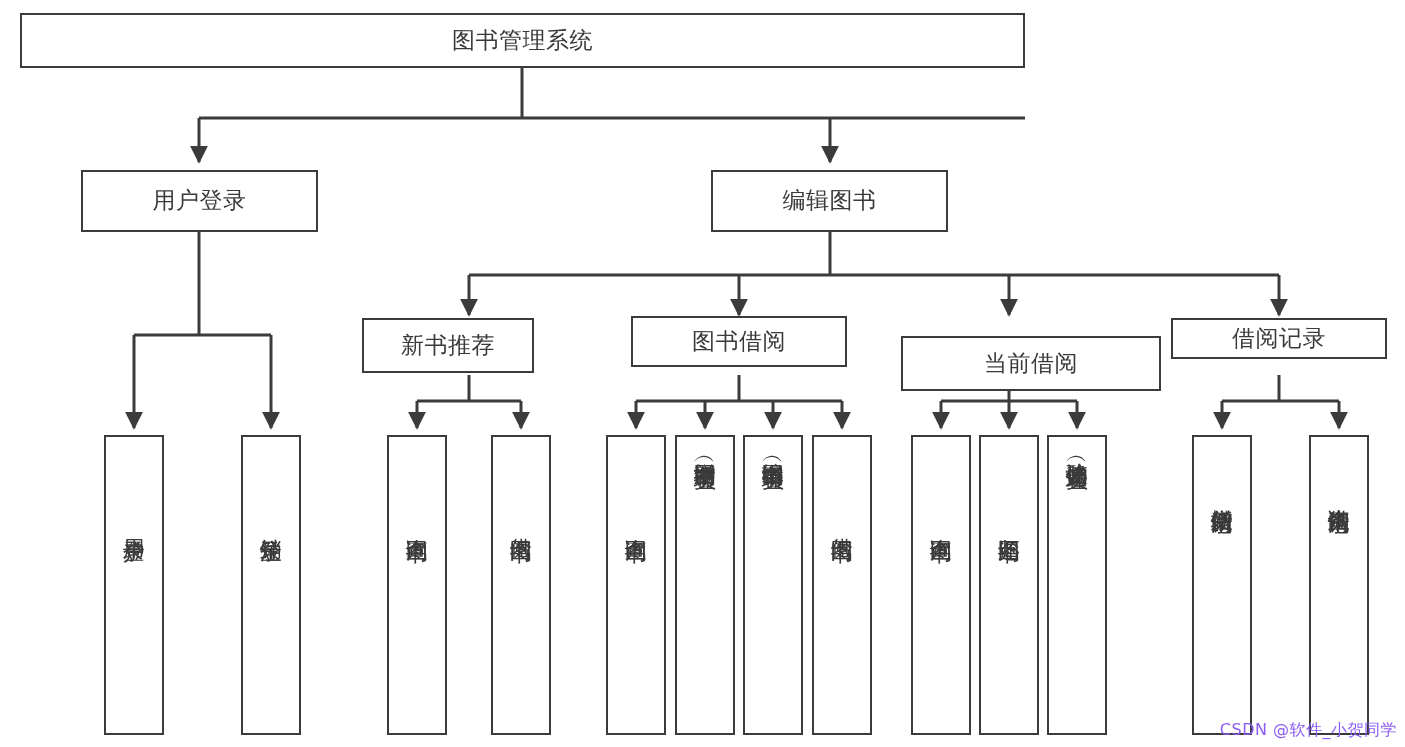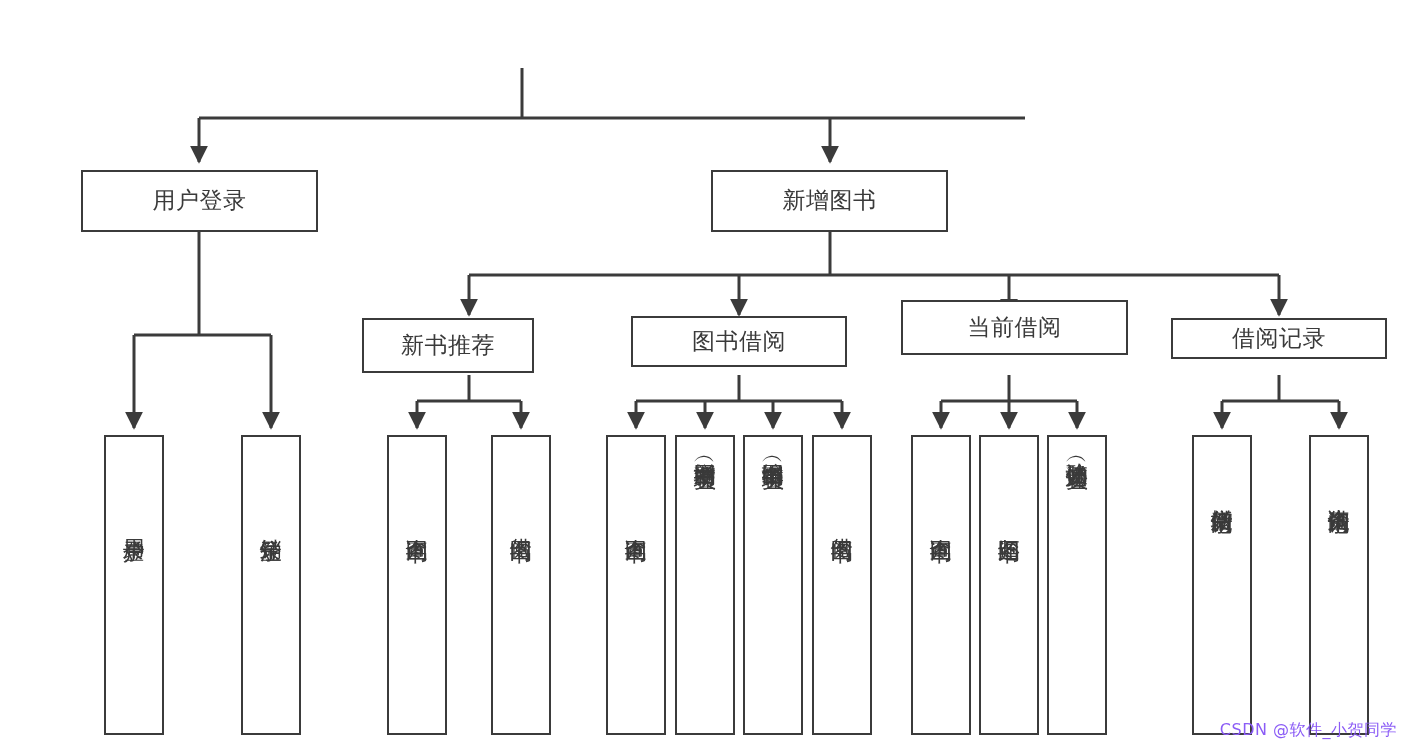--- a/index.html
+++ b/index.html
@@ -125,35 +125,38 @@
       <path d="M 1009 401 L 1009 428" marker-end="url(#arrow)"></path>
       <path d="M 1077 401 L 1077 428" marker-end="url(#arrow)"></path>
 
       <path d="M 1279 375 L 1279 401"></path>
       <path d="M 1222 401 L 1339 401"></path>
       <path d="M 1222 401 L 1222 428" marker-end="url(#arrow)"></path>
       <path d="M 1339 401 L 1339 428" marker-end="url(#arrow)"></path>
     </g>
   </svg>
 
+  <div class="node horizontal" style="left:20px; top:13px; width:1005px; height:55px;">
+    <span class="node-label">图书管理系统</span>
+  </div>
 
   <div class="node horizontal" style="left:81px; top:170px; width:237px; height:62px;">
     <span class="node-label">用户登录</span>
   </div>
   <div class="node horizontal" style="left:711px; top:170px; width:237px; height:62px;">
-    <span class="node-label">新增图书</span>
+    <span class="node-label">编辑图书</span>
   </div>
 
   <div class="node horizontal" style="left:362px; top:318px; width:172px; height:55px;">
     <span class="node-label">新书推荐</span>
   </div>
   <div class="node horizontal" style="left:631px; top:316px; width:216px; height:51px;">
     <span class="node-label">图书借阅</span>
   </div>
-  <div class="node horizontal" style="left:901px; top:300px; width:227px; height:55px;">
+  <div class="node horizontal" style="left:901px; top:336px; width:260px; height:55px;">
     <span class="node-label">当前借阅</span>
   </div>
   <div class="node horizontal" style="left:1171px; top:318px; width:216px; height:41px;">
     <span class="node-label">借阅记录</span>
   </div>
 
   <div class="node vertical mid" style="left:104px; top:435px; width:60px; height:300px;">
     <span class="node-label">用户登录</span>
   </div>
   <div class="node vertical mid" style="left:241px; top:435px; width:60px; height:300px;">

